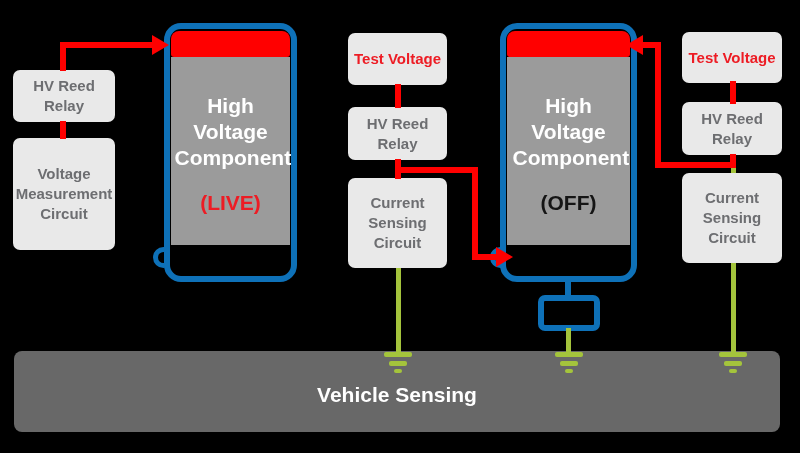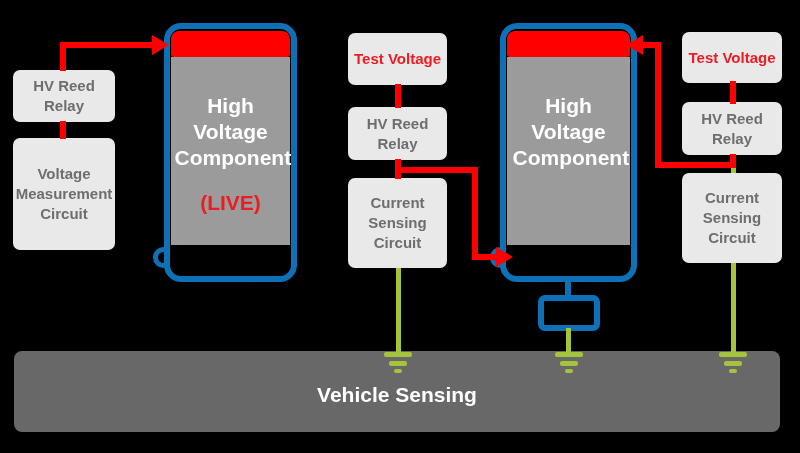--- a/index.html
+++ b/index.html
@@ -110,20 +110,21 @@
       <div class="b3"></div>
   </div>
 
   <div class="notch" style="left:490px;top:247px;"></div>
   <div class="hvcomp" style="left:500px;top:23px;width:137px;height:259px;">
     <div class="hv-redbar"></div>
     <div class="hv-body"></div>
     <div class="hv-title">
       <span>High Voltage Component</span>
     </div>
+    <div class="hv-status status-off">(OFF)</div>
   </div>
 
   <div class="wire blue" style="left:565px;top:276px;width:6px;height:22px;"></div>
   <div class="bluerect" style="left:538px;top:295px;width:62px;height:36px;"></div>
   <div class="wire green" style="left:566px;top:328px;width:5px;height:28px;"></div>
   <div class="gnd" style="left:555px;top:352px;">
     <div class="b1"></div>
       <div class="b2"></div>
       <div class="b3"></div>
   </div>

